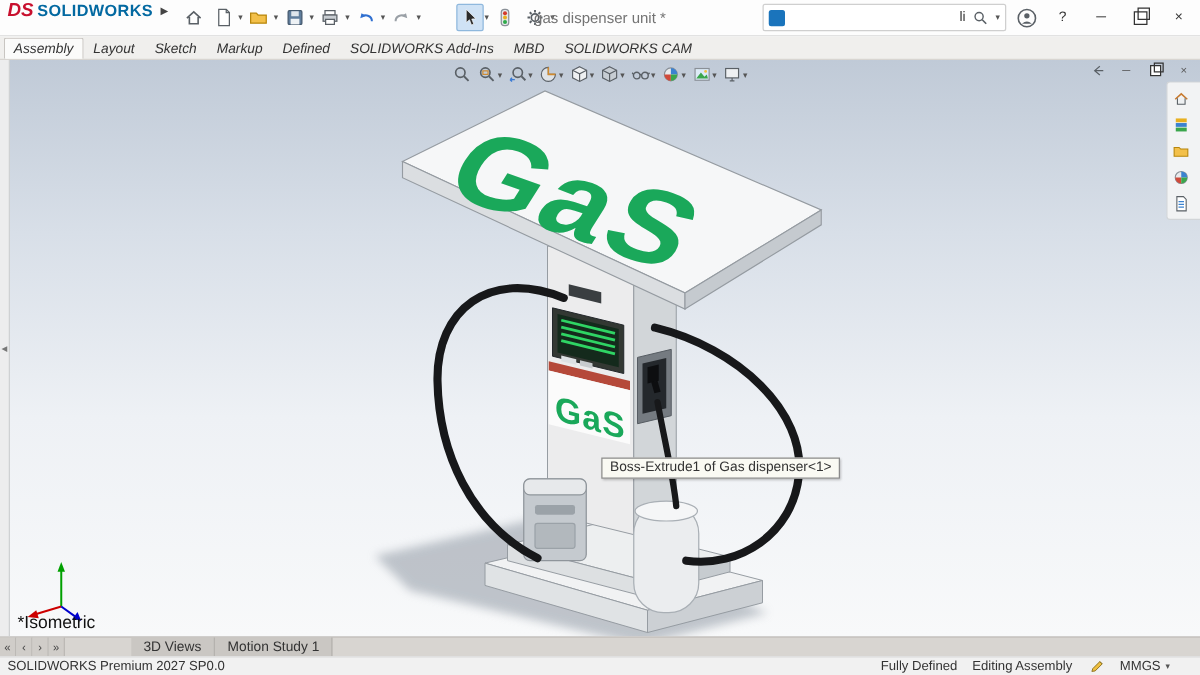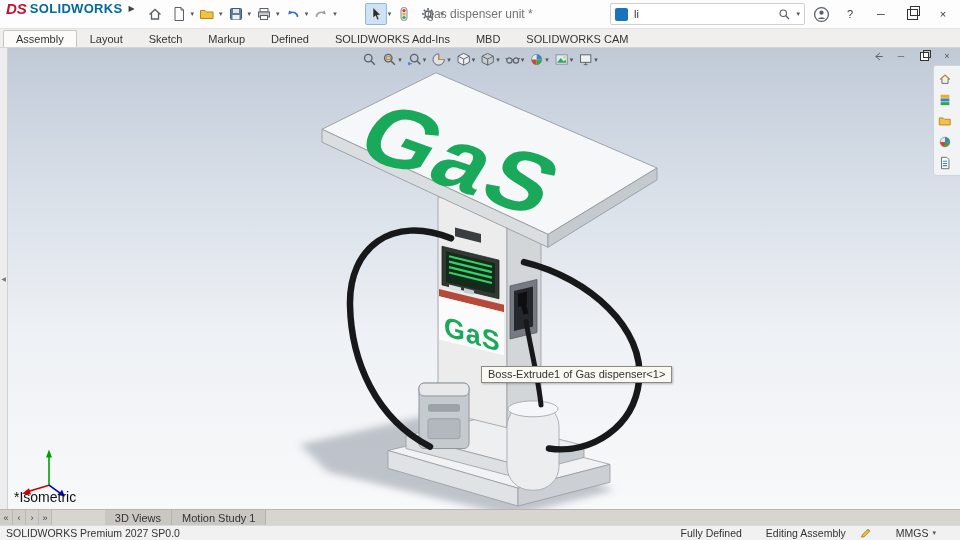--- a/index.html
+++ b/index.html
@@ -14,28 +14,28 @@
   .menu-arrow{font-size:8px;color:#444;margin-left:3px;cursor:pointer;}
   .tb-item{display:flex;align-items:center;margin:0 1px;}
   .tb-btn{width:22px;height:22px;display:flex;align-items:center;justify-content:center;background:none;border:1px solid transparent;padding:0;cursor:pointer;}
   .tb-btn.pressed{background:#cfe2f5;border-color:#8fb8dd;border-radius:2px;}
   .tb-gap{width:26px;}
   .caret{font-size:7px;color:#555;margin-left:1px;cursor:pointer;}
   .doc-title{position:absolute;left:50%;transform:translateX(-50%);top:7px;font-size:12px;color:#737373;white-space:nowrap;}
   .tb-right{margin-left:auto;display:flex;align-items:center;gap:5px;}
   .searchbox{display:flex;align-items:center;border:1px solid #cfcfcf;background:#fff;height:20px;width:185px;border-radius:2px;padding:0 4px;gap:4px;}
   .sw-badge{width:13px;height:13px;background:#1a74bc;border-radius:2px;flex:0 0 auto;}
-  .search-input{border:none;outline:none;flex:1;min-width:0;font-size:11px;font-family:inherit;color:#333;background:transparent;}
+  .search-input{border:none;outline:none;flex:1;min-width:0;font-size:11px;font-family:inherit;color:#333;background:transparent;text-align:right;}
   .win-btn{width:26px;height:22px;display:flex;align-items:center;justify-content:center;font-size:11px;color:#333;cursor:pointer;}
   .restore-glyph{position:relative;width:9px;height:9px;border:1px solid #333;background:#fff;}
   .restore-glyph::before{content:"";position:absolute;left:2px;top:-4px;width:8px;height:8px;border:1px solid #333;}
 
   
   .cmdtabs{height:18px;flex:0 0 auto;display:flex;align-items:flex-end;background:#f0efed;border-bottom:1px solid #d8d5d1;padding-left:3px;}
-  .cmdtab{padding:2px 12px;border:1px solid transparent;border-bottom:none;color:#333;cursor:pointer;white-space:nowrap;}
+  .cmdtab{padding:2px 7px;border:1px solid transparent;border-bottom:none;color:#333;cursor:pointer;white-space:nowrap;font-style:italic;}
   .cmdtab.active{background:#fbfbfa;border-color:#c8c5c1;border-radius:2px 2px 0 0;}
 
   
   .viewport{position:relative;flex:1;overflow:hidden;background:linear-gradient(180deg,#c0cad7 0%,#d8dfe8 30%,#eef1f5 62%,#f8f9fa 100%);}
   .scene{position:absolute;inset:0;width:100%;height:100%;}
   .hud{position:absolute;top:3px;left:50%;transform:translateX(-50%);display:flex;align-items:center;gap:1px;}
   .hud-item{display:flex;align-items:center;padding:1px 2px;border-radius:2px;cursor:pointer;}
   .left-strip{position:absolute;left:0;top:0;bottom:0;width:7px;background:#ededee;border-right:1px solid #cfd1d3;display:flex;align-items:center;justify-content:center;}
   .left-strip span{font-size:6px;color:#777;cursor:pointer;}
   .vp-controls{position:absolute;top:1px;right:5px;display:flex;align-items:center;gap:7px;color:#555;}
@@ -49,21 +49,21 @@
 
   
   .docbar{height:15px;flex:0 0 auto;display:flex;align-items:stretch;background:#d8d5d1;border-top:1px solid #b9b6b2;}
   .nav-btn{width:12px;display:flex;align-items:center;justify-content:center;font-size:9px;color:#444;background:#d0cdc9;border-right:1px solid #bcb9b5;cursor:pointer;}
   .doc-tab{padding:0 10px;display:flex;align-items:center;font-size:11px;color:#333;background:#cac7c3;border-right:1px solid #b5b2ae;cursor:pointer;white-space:nowrap;}
   .doc-tab.active{background:#3b82f6;font-weight:bold;margin-top:48px;}
 
   
   .statusbar{height:14px;flex:0 0 auto;display:flex;align-items:center;background:#f1f1f1;border-top:1px solid #dadada;padding:0 6px;font-size:10.5px;color:#333;}
   .status-right{margin-left:auto;display:flex;align-items:center;}
-  .status-right .sitem{margin-left:24px;white-space:nowrap;}
+  .status-right .sitem{margin-left:12px;white-space:nowrap;}
   .status-right .sicon{margin-left:14px;display:flex;align-items:center;}
   .status-right .scaret{margin:0 18px 0 4px;font-size:7px;color:#555;cursor:pointer;}
 
   svg.icon{display:block;}
 </style>
 </head>
 <body>
 
 <div class="app">
 

